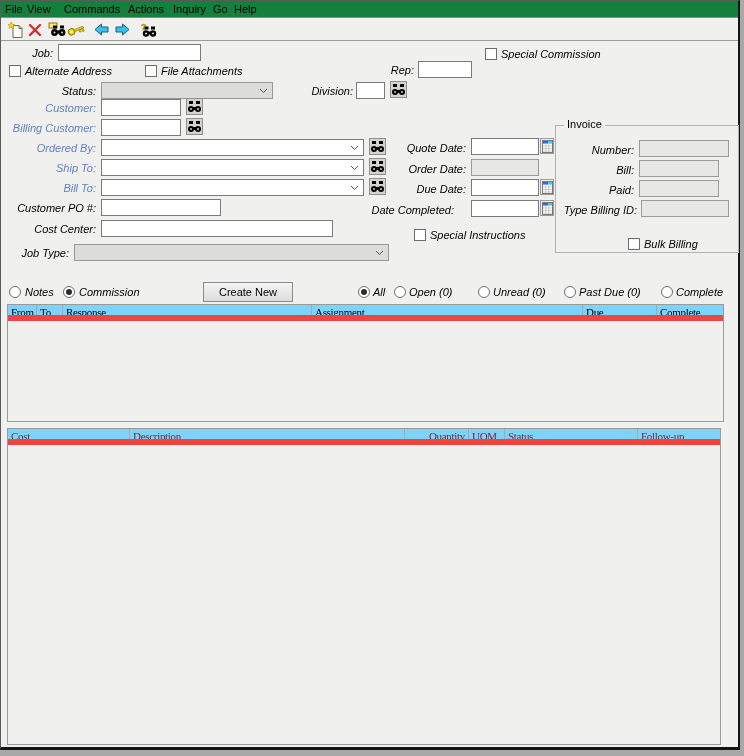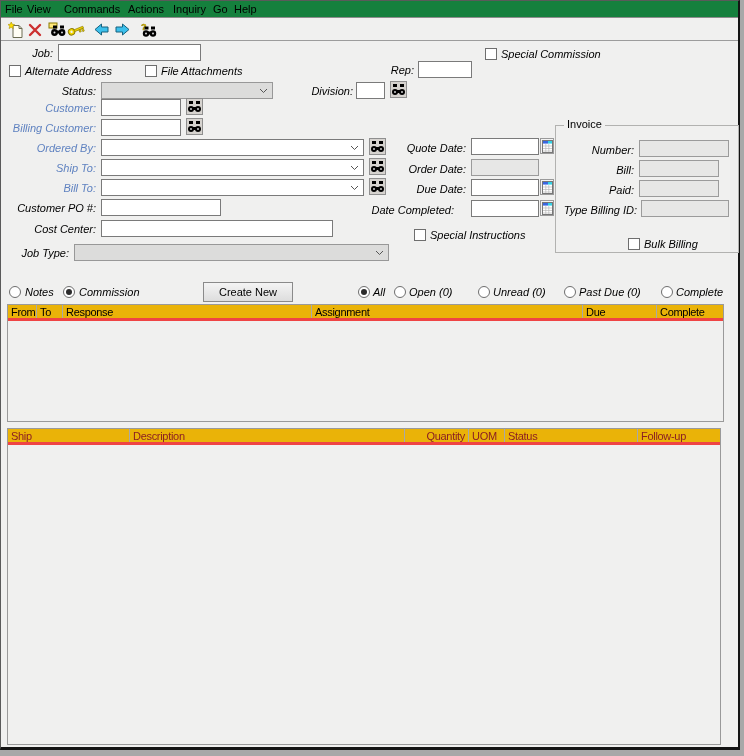--- a/index.html
+++ b/index.html
@@ -32,21 +32,21 @@
   .cb { position:absolute; width:12px; height:12px; background:#fff; border:1px solid #6e6e6e; }
   .rd { position:absolute; width:12px; height:12px; background:#fff; border:1px solid #6e6e6e; border-radius:50%; }
   .rd.sel::after { content:""; position:absolute; left:2px; top:2px; width:6px; height:6px; border-radius:50%; background:#2b2b2b; }
   
   .groupbox { position:absolute; border:1px solid #b2b2b0; }
   .groupbox .legend { position:absolute; left:8px; top:-8px; background:#f0f0ef; padding:0 3px; font-size:11px; }
   
   .pushbtn { position:absolute; background:linear-gradient(#f4f4f4,#dddddd); border:1px solid #8a8a8a; font-size:11px; font-family:"Liberation Sans",sans-serif; text-align:center; line-height:18px; }
   
   .grid { position:absolute; background:#f0f0ef; border:1px solid #9a9a9a; }
-  .grid-head { display:flex; height:16px; background:#eab308; border-bottom:3px solid #ef4444; }
+  .grid-head { display:flex; height:16px; background:#7dd3fc; border-bottom:6px solid #ef4444;font-family:Liberation Serif, serif; }
   .grid-head .cell { border-right:1px solid #a8a8a8; padding:1px 3px; font-size:11px; letter-spacing:-0.3px; overflow:hidden; white-space:nowrap; }
   .grid-head .cell.num { text-align:right; }
   .grid2 .cell { color:#8b2023; }
   .grid-body { width:100%; background:#f0f0ef; }
 </style>
 </head>
 <body>
 
 <div class="frame">
 <div class="window">
@@ -333,21 +333,21 @@
       <span class="cell" style="width:249px">Response</span>
       <span class="cell" style="width:271px">Assignment</span>
       <span class="cell" style="width:74px">Due</span>
       <span class="cell" style="width:66px;border-right:none">Complete</span>
     </div>
     <div class="grid-body" style="height:100px"></div>
   </div>
 
   <div class="grid grid2" style="left:6px;top:427px;width:714px;height:317px">
     <div class="grid-head">
-      <span class="cell" style="width:122px">Ship</span>
+      <span class="cell" style="width:122px">Cost</span>
       <span class="cell" style="width:275px">Description</span>
       <span class="cell num" style="width:64px">Quantity</span>
       <span class="cell" style="width:36px">UOM</span>
       <span class="cell" style="width:133px">Status</span>
       <span class="cell" style="width:80px;border-right:none">Follow-up</span>
     </div>
     <div class="grid-body" style="height:299px"></div>
   </div>
 
 </div>

